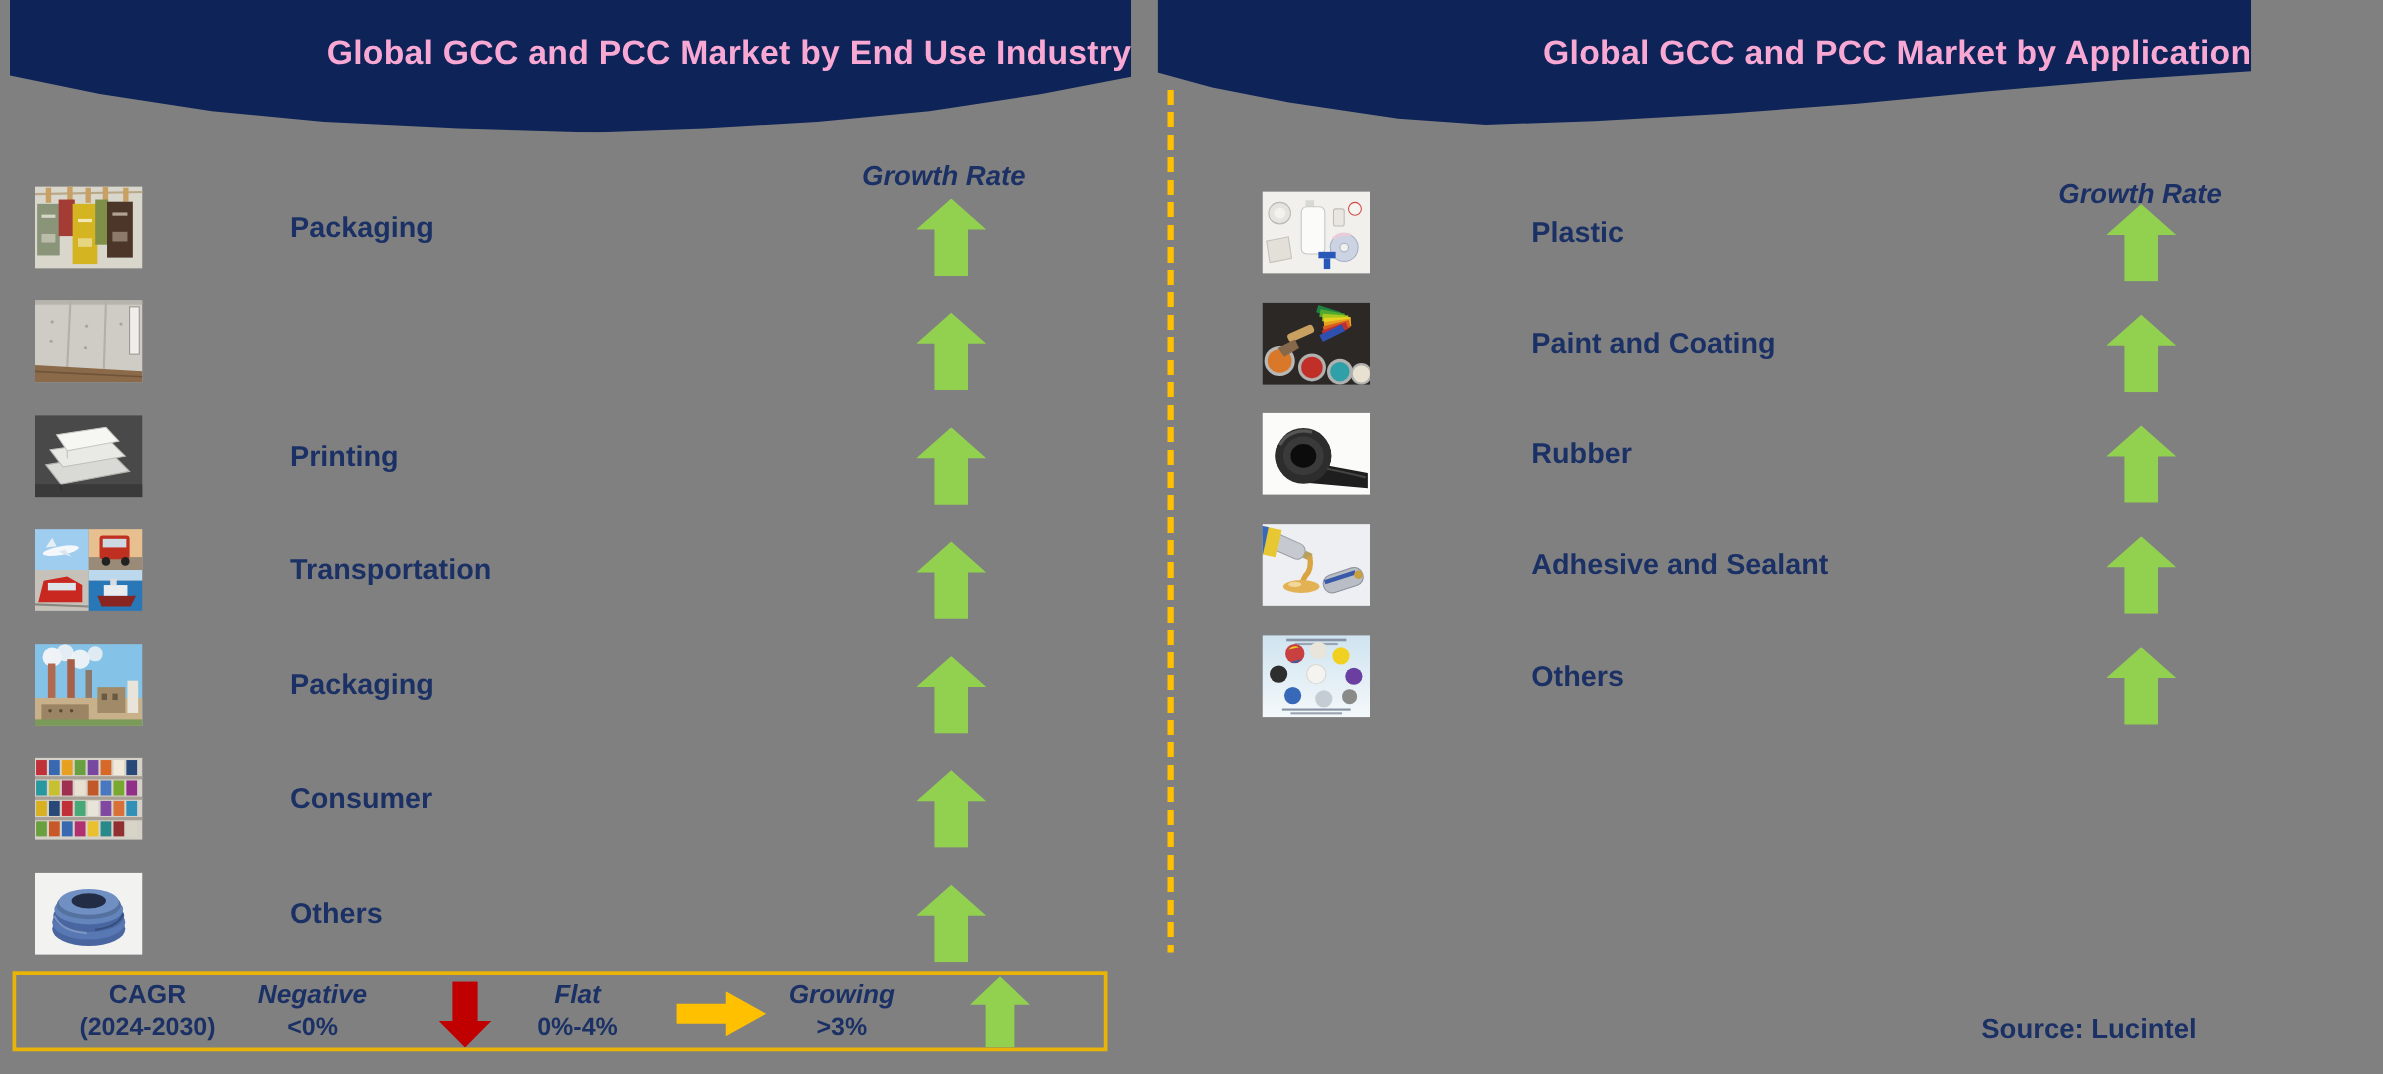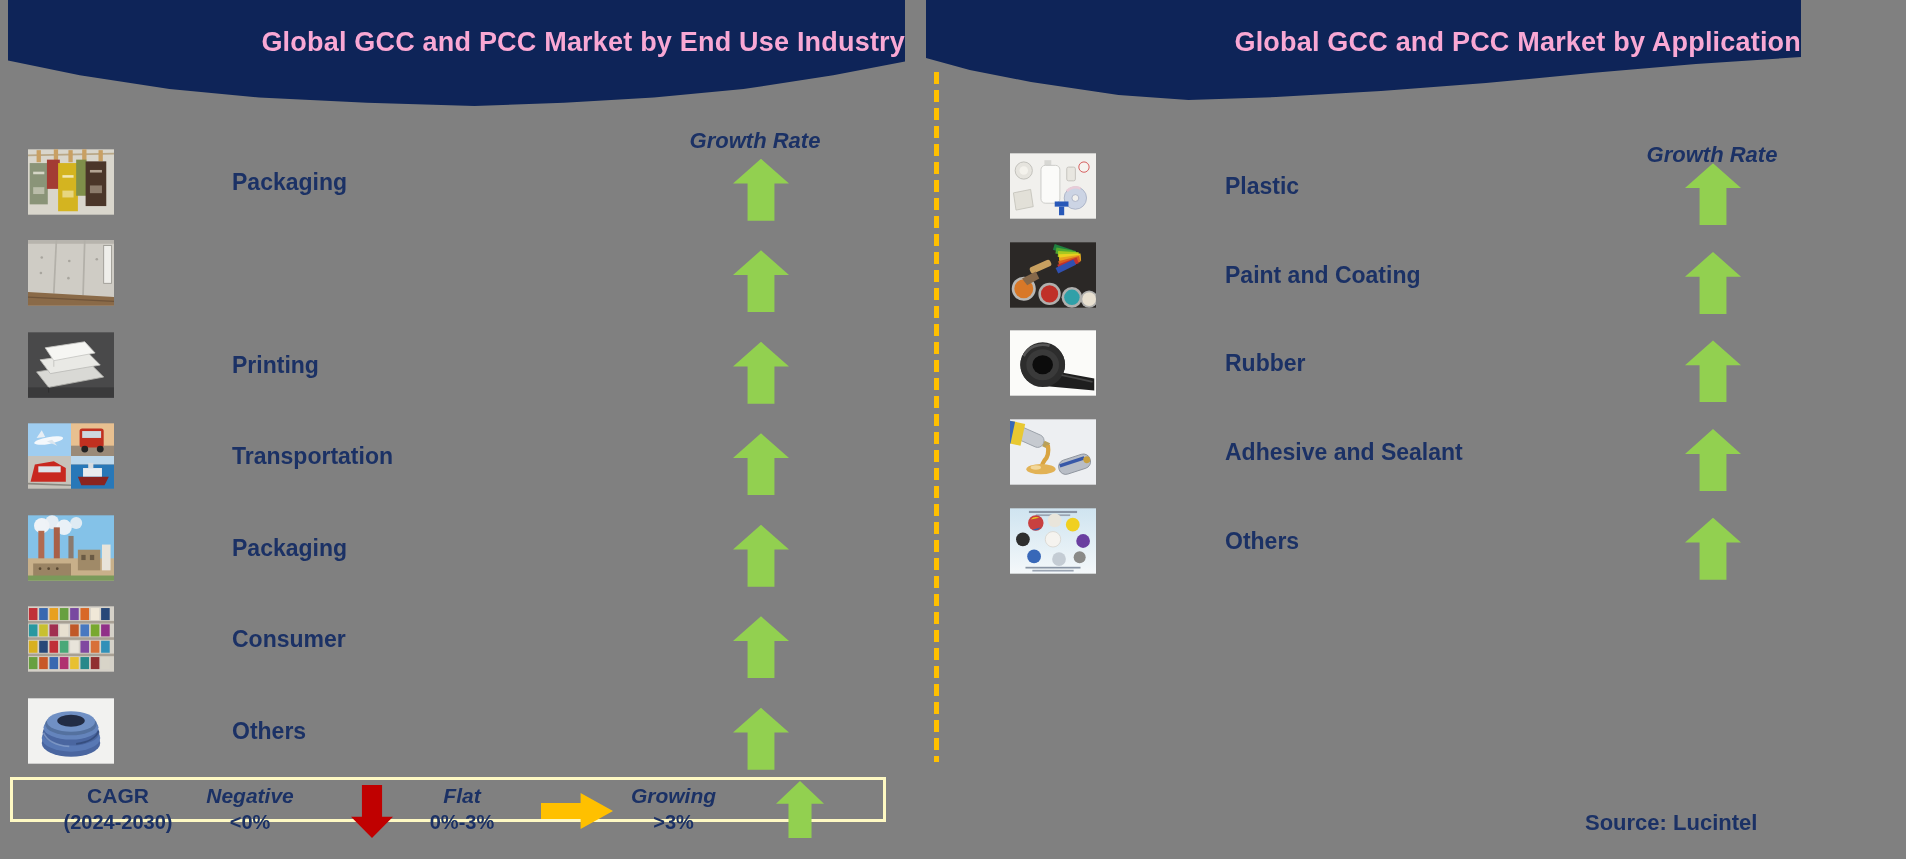--- a/index.html
+++ b/index.html
@@ -54,22 +54,22 @@
   }
   #rows-left .row-arrow{left:705px;}
   #rows-right .row-arrow{left:675px;}
   
   .divider{
     position:absolute;left:934px;top:72px;width:5px;height:690px;
     background:repeating-linear-gradient(to bottom,#ffc000 0 12px,rgba(0,0,0,0) 12px 18px);
   }
   
   .legend{
-    position:absolute;left:10px;top:777px;width:876px;height:45px;
-    border:3px solid #fef9c3;box-sizing:border-box;
+    position:absolute;left:10px;top:777px;width:876px;height:64px;
+    border:3px solid #eab308;box-sizing:border-box;
   }
   .legend .lg-text{position:absolute;top:3px;text-align:center;color:#1b3165;line-height:26px;}
   .lg-line1{font-weight:700;font-size:21px;font-style:italic;}
   .lg-line1.no-italic{font-style:normal;}
   .lg-line2{font-weight:700;font-size:20px;}
   #lg-cagr{left:20px;width:170px;}
   #lg-negative{left:172px;width:130px;}
   #lg-flat{left:390px;width:118px;}
   #lg-growing{left:598px;width:125px;}
   .lg-arrow{position:absolute;}
@@ -419,21 +419,21 @@
     <div class="lg-line1 no-italic">CAGR</div>
     <div class="lg-line2">(2024-2030)</div>
   </div>
   <div class="lg-text" id="lg-negative">
     <div class="lg-line1">Negative</div>
     <div class="lg-line2">&lt;0%</div>
   </div>
   <div class="lg-arrow" id="lg-arrow-down"></div>
   <div class="lg-text" id="lg-flat">
     <div class="lg-line1">Flat</div>
-    <div class="lg-line2">0%-3%</div>
+    <div class="lg-line2">0%-4%</div>
   </div>
   <div class="lg-arrow" id="lg-arrow-right"></div>
   <div class="lg-text" id="lg-growing">
     <div class="lg-line1">Growing</div>
     <div class="lg-line2">&gt;3%</div>
   </div>
   <div class="lg-arrow" id="lg-arrow-up"></div>
 </div>
 
 <div class="source">Source: Lucintel</div>

